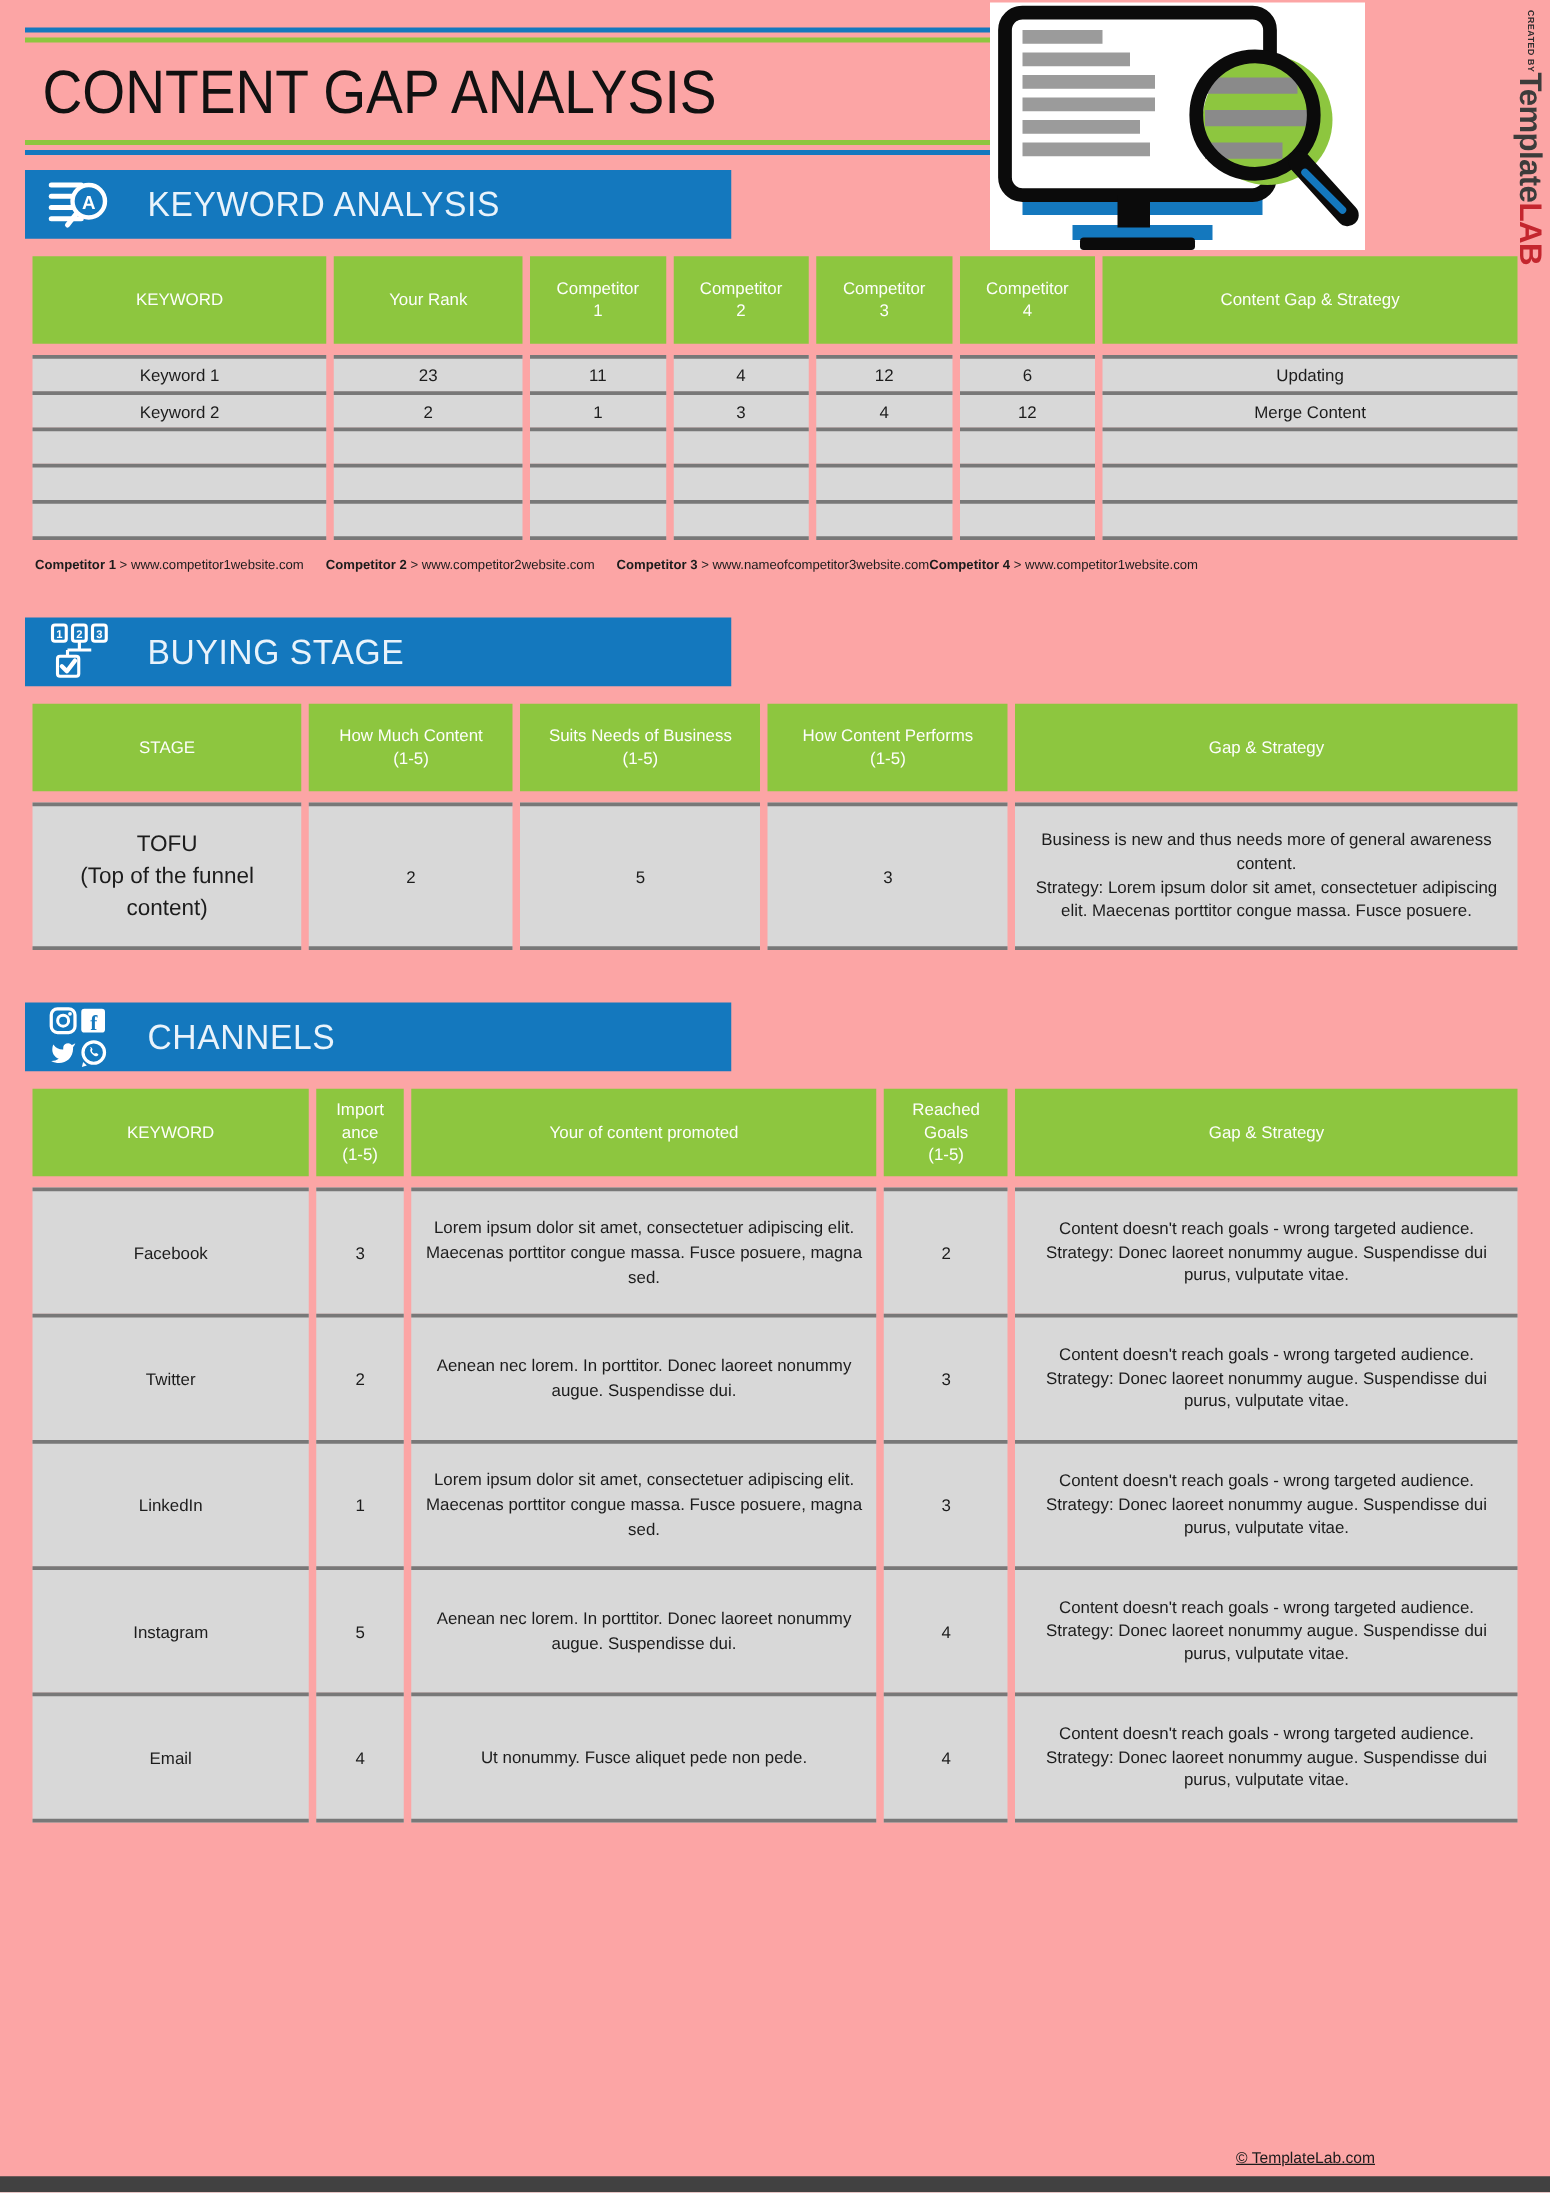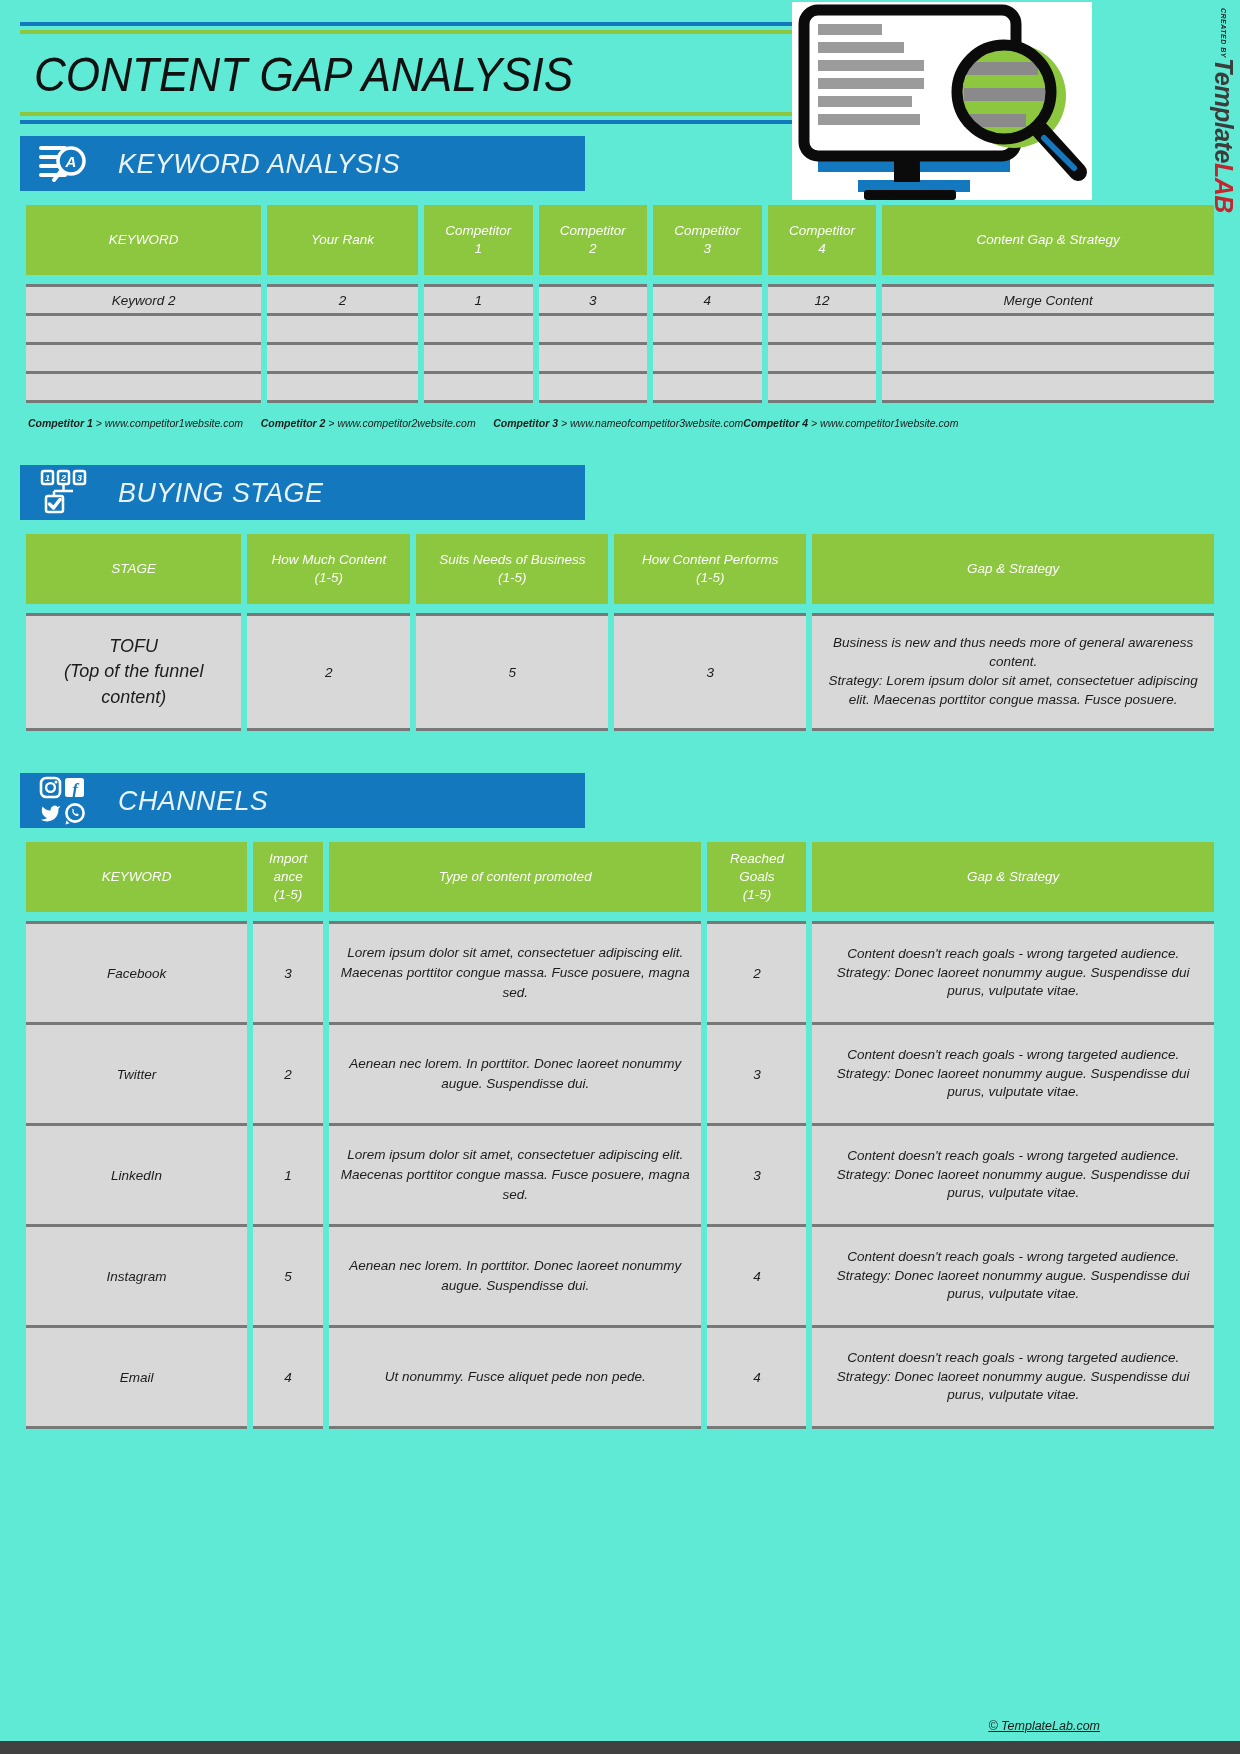--- a/index.html
+++ b/index.html
@@ -1,17 +1,17 @@
 <!DOCTYPE html>
 <html><head>
 <meta charset="utf-8">
 <style>
   html,body{margin:0;padding:0;background:#fff;}
   body{width:1240px;font-family:"Liberation Sans","DejaVu Sans",sans-serif;-webkit-font-smoothing:antialiased;}
-  .page{position:relative;width:1240px;height:1754px;background:#5eead4;overflow:hidden;font-style:italic;}
+  .page{position:relative;width:1240px;height:1754px;background:#fca5a5;overflow:hidden;}
   .content{padding:0 20px;}
 
   
   .rules{margin-top:22px;}
   .rule{height:4px;width:780px;}
   .rule + .rule{margin-top:4px;}
   .rule.blue{background:#1478be;}
   .rule.green{background:#8dc63f;}
   h1.doc-title{margin:12px 0 10px 14px;font-size:49px;font-weight:500;color:#111;
     letter-spacing:0;transform:scaleX(.9);transform-origin:left center;white-space:nowrap;}
@@ -156,20 +156,29 @@
 3</th>
             <th>Competitor
 4</th>
             <th>Content Gap &amp; Strategy</th>
           </tr>
         </thead>
         <tbody>
           <tr class="gap-row">
               <td colspan="7"></td>
             </tr>
+          <tr>
+            <td>Keyword 1</td>
+            <td>23</td>
+            <td>11</td>
+            <td>4</td>
+            <td>12</td>
+            <td>6</td>
+            <td>Updating</td>
+          </tr>
           <tr>
             <td>Keyword 2</td>
             <td>2</td>
             <td>1</td>
             <td>3</td>
             <td>4</td>
             <td>12</td>
             <td>Merge Content</td>
           </tr>
           <tr>
@@ -316,21 +325,21 @@
             <col style="width:32%">
             <col style="width:8.5%">
             <col style="width:34.5%">
         </colgroup>
         <thead>
           <tr>
             <th>KEYWORD</th>
             <th>Import
 ance
 (1-5)</th>
-            <th>Type of content promoted</th>
+            <th>Your of content promoted</th>
             <th>Reached
 Goals
 (1-5)</th>
             <th>Gap &amp; Strategy</th>
           </tr>
         </thead>
         <tbody>
           <tr class="gap-row">
               <td colspan="5"></td>
             </tr>

